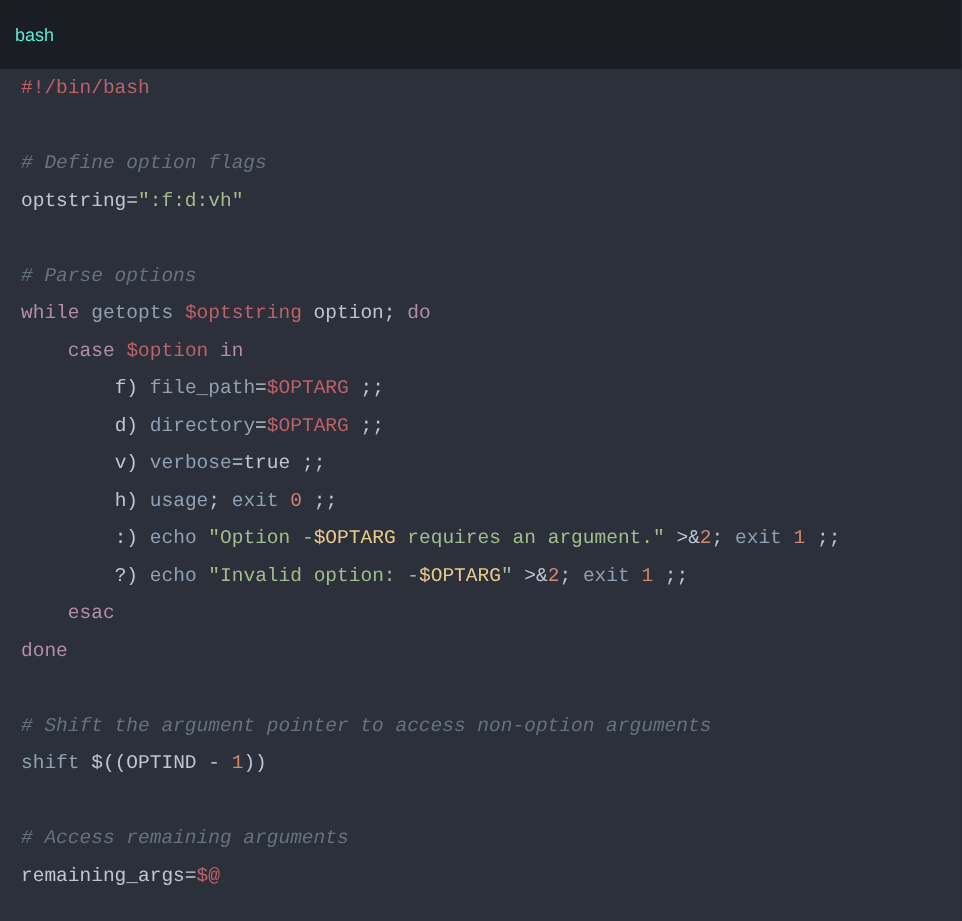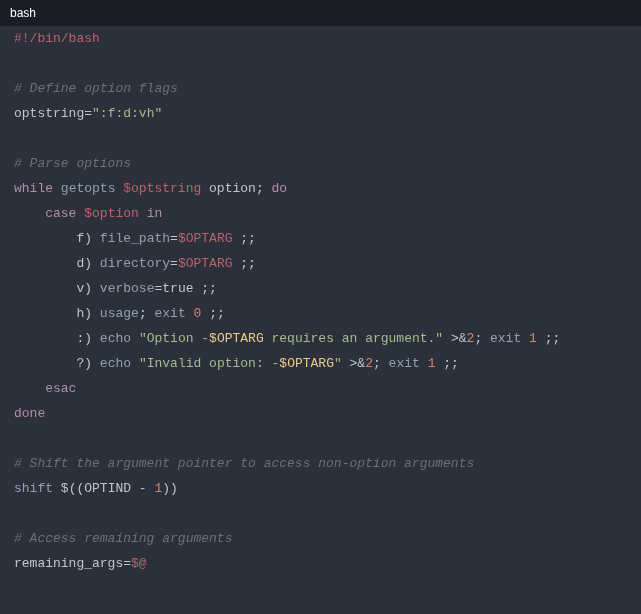--- a/index.html
+++ b/index.html
@@ -6,22 +6,22 @@
   body {
     background: #2b303b;
     font-family: Consolas, 'Courier New', monospace;
     font-size: 13px;
     width: 641px;
     height: 614px;
     overflow: hidden;
   }
   .header {
     background: #1a1d23;
-    color: #ffffff;
-    padding: 6px 10px;
+    color: #5eead4;
+    padding: 16px 10px;
     font-size: 12px;
     font-family: -apple-system, BlinkMacSystemFont, 'Segoe UI', sans-serif;
   }
   .code-area {
     background: #2b303b;
     padding: 0 14px;
     line-height: 25px;
     white-space: pre;
     color: #c0c5ce;
   }

